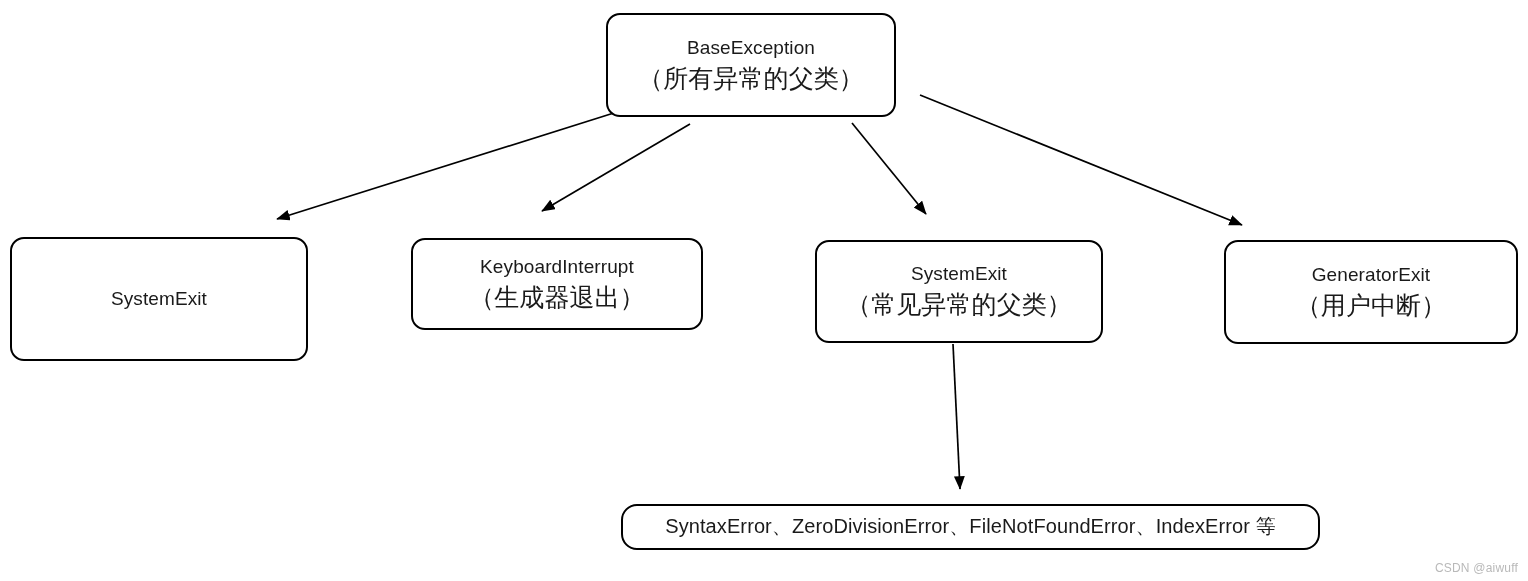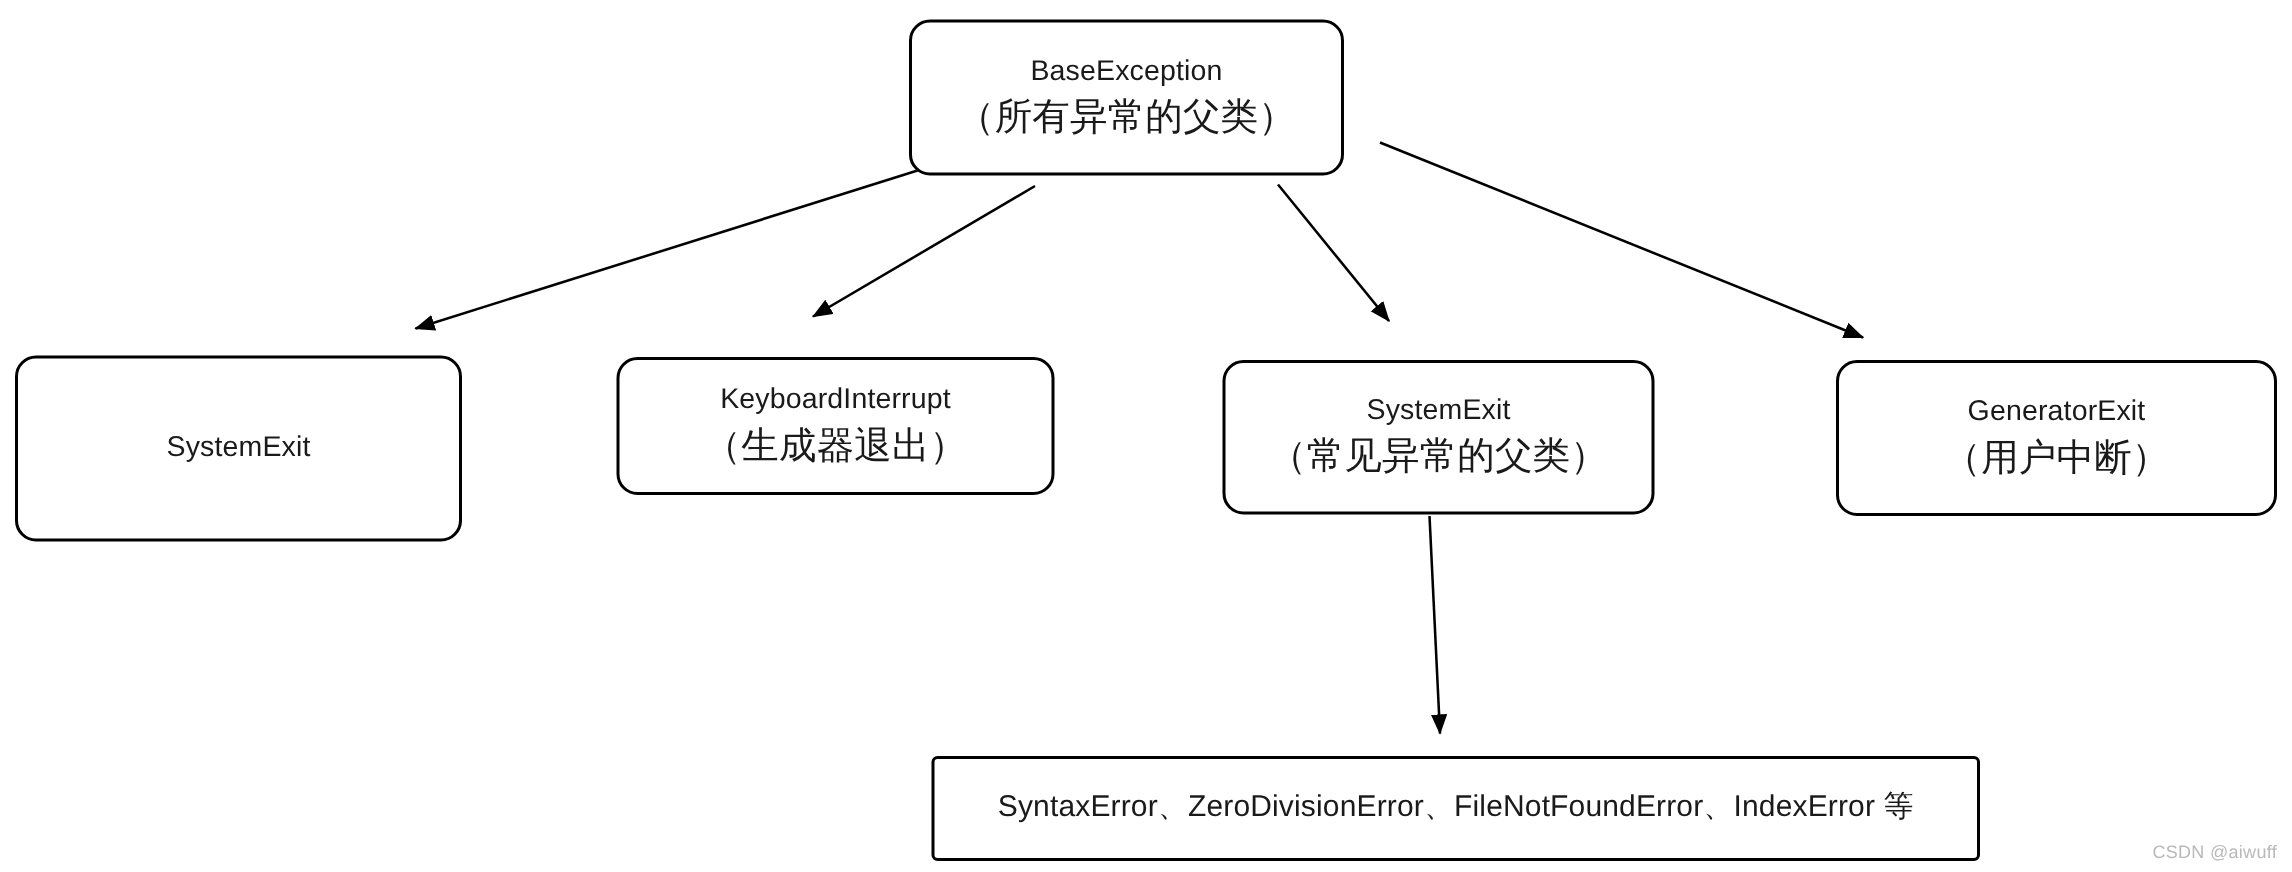--- a/index.html
+++ b/index.html
@@ -104,19 +104,19 @@
   <div class="node" style="left:815px; top:240px; width:288px; height:103px;">
     <div class="title">SystemExit</div>
     <div class="subtitle">（常见异常的父类）</div>
   </div>
 
   <div class="node" style="left:1224px; top:240px; width:294px; height:104px;">
     <div class="title">GeneratorExit</div>
     <div class="subtitle">（用户中断）</div>
   </div>
 
-  <div class="node single" style="left:621px; top:504px; width:699px; height:70px; border-radius:4px;">
+  <div class="node single" style="left:621px; top:504px; width:699px; height:46px; border-radius:16px;">
     <div class="title">SyntaxError、ZeroDivisionError、FileNotFoundError、IndexError 等</div>
   </div>
 
   <div class="watermark">CSDN @aiwuff</div>
 
 </div>
 
 </body></html>

